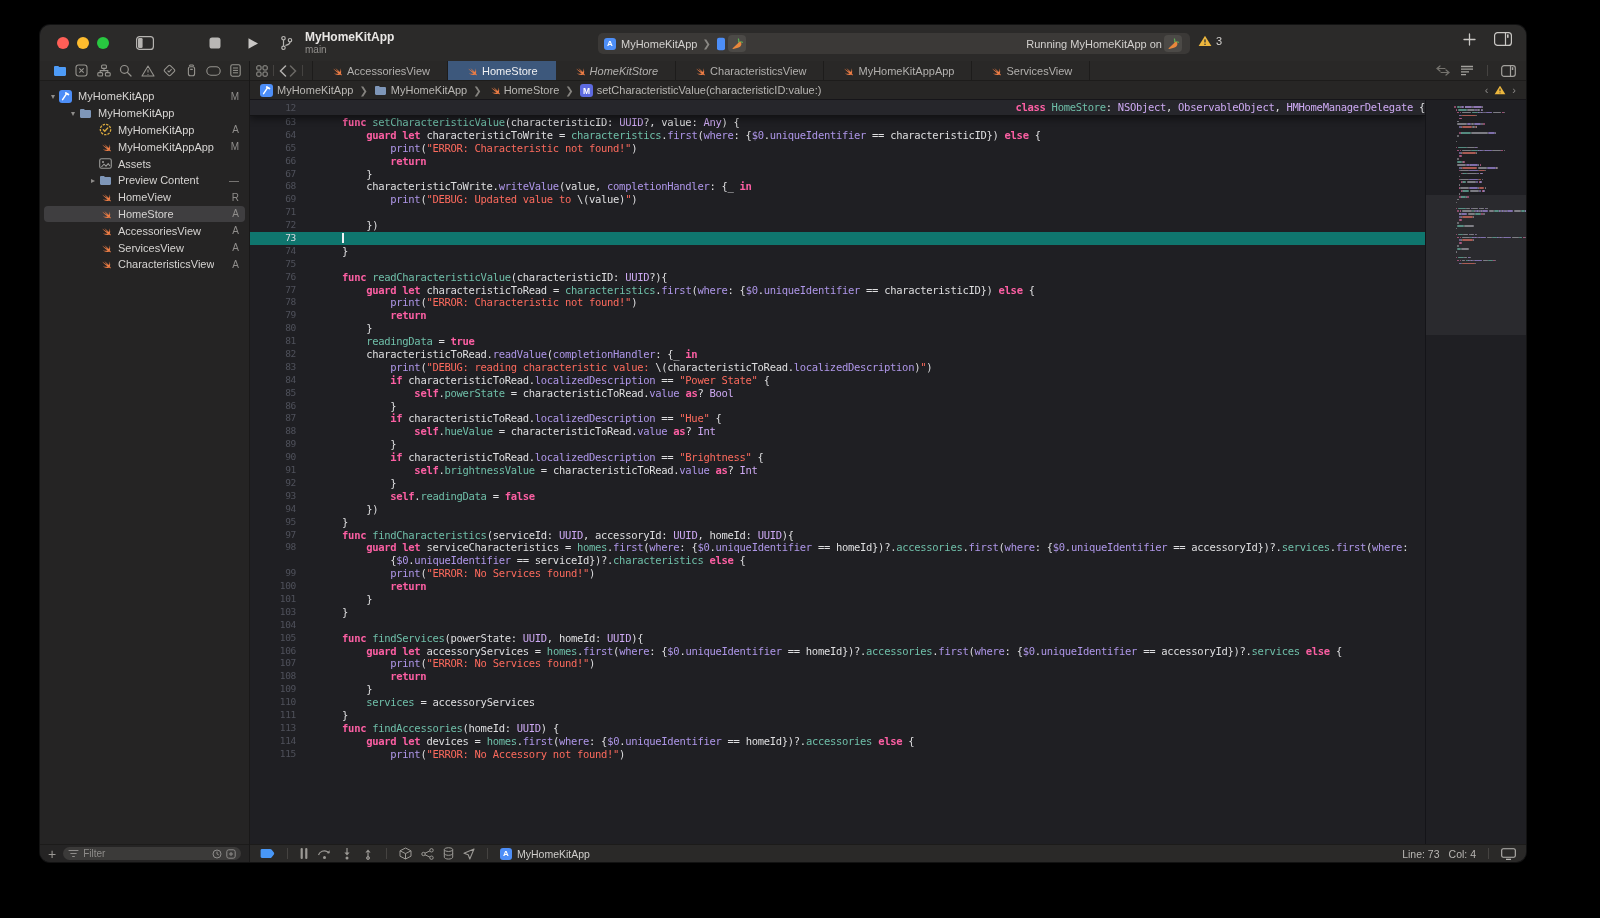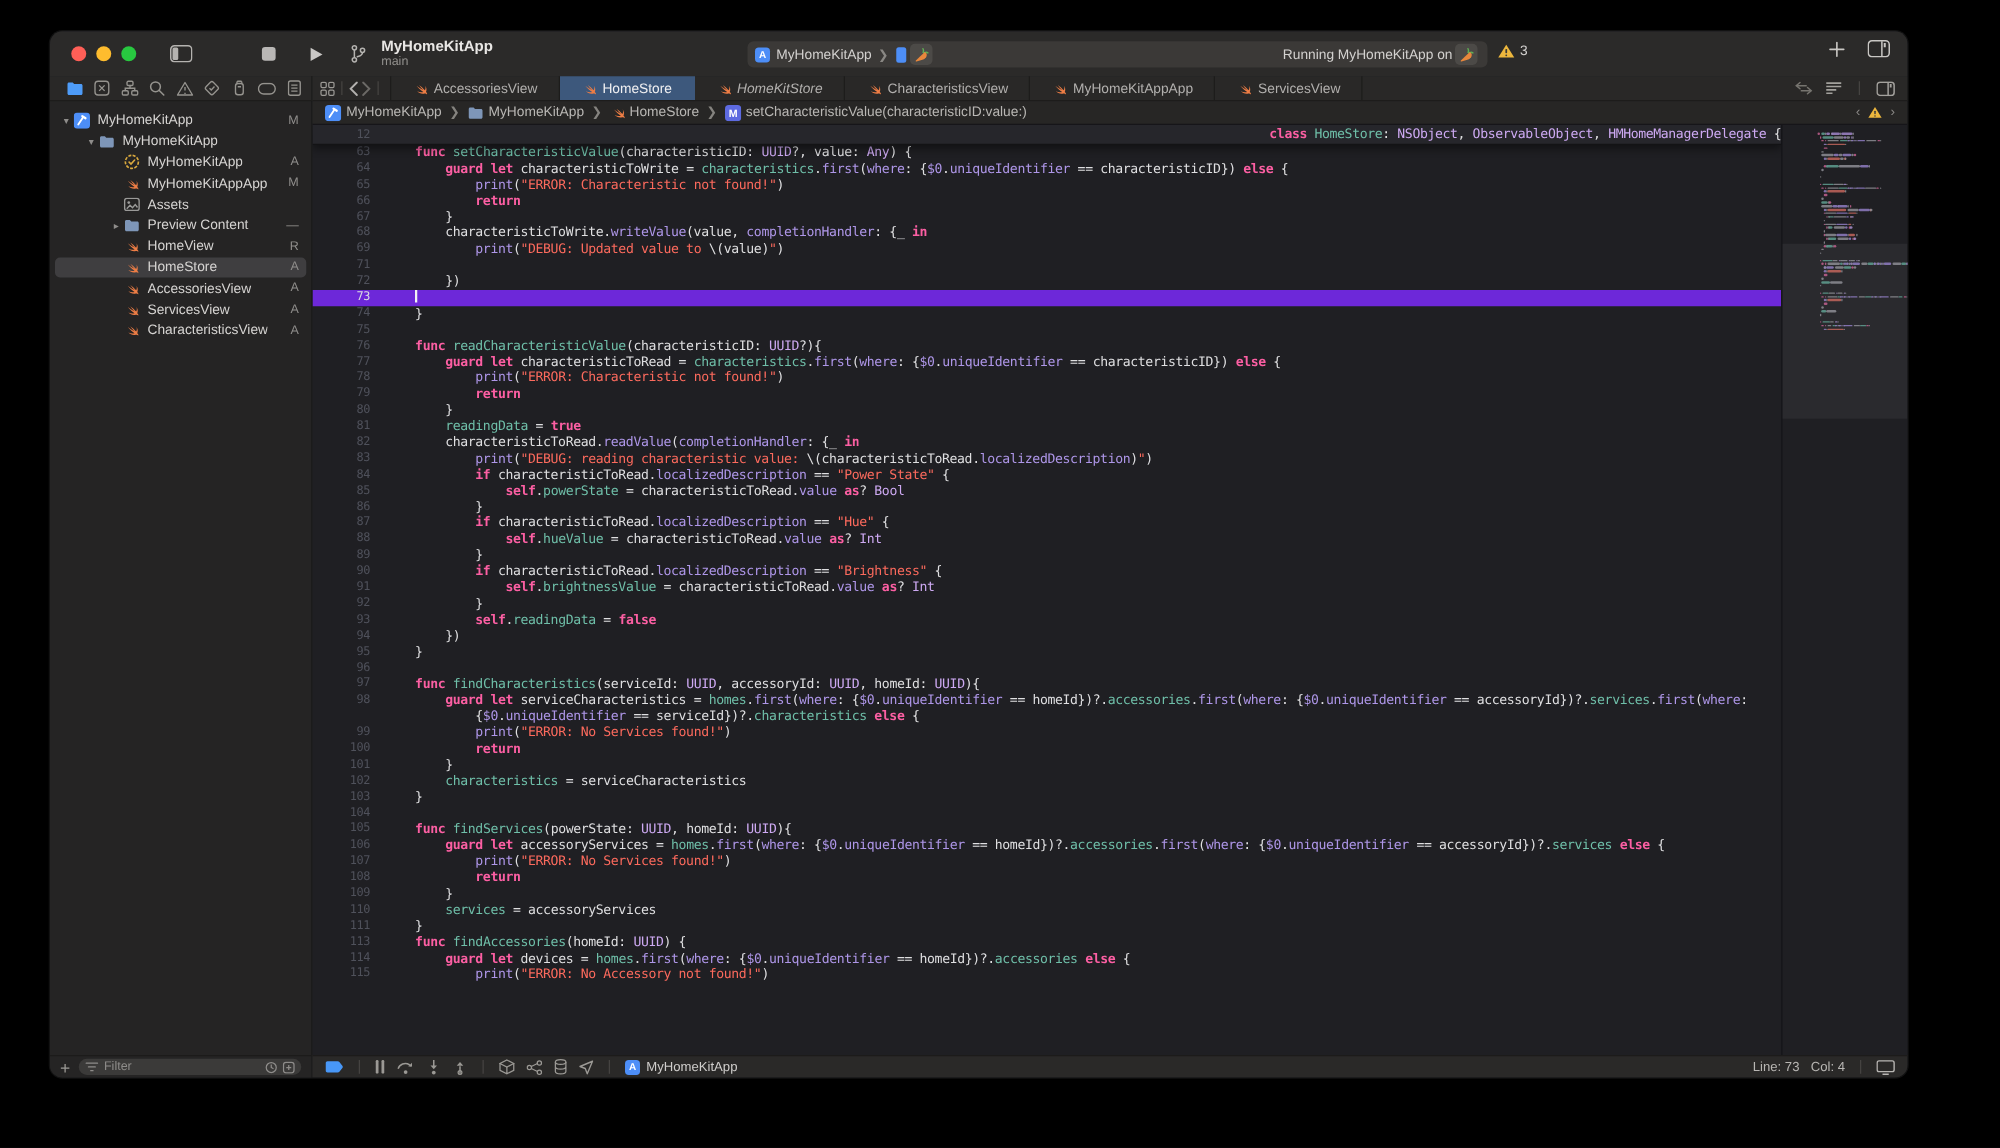--- a/index.html
+++ b/index.html
@@ -55,24 +55,24 @@
   .crumbs{display:flex;align-items:center;min-width:0;}
   .crumb{display:flex;align-items:center;gap:4px;white-space:nowrap;}
   .cchev{color:#85837f;margin:0 6px;font-size:10px;}
   .crumbnav{margin-left:auto;display:flex;align-items:center;gap:6px;color:#8a8886;font-size:11px;}
   
   .editorwrap{flex:1;display:flex;min-height:0;position:relative;background:#1f1f23;}
   .codearea{flex:1;position:relative;overflow:hidden;min-width:0;}
   .codelines{position:absolute;left:0;right:0;top:16px;}
   .crow{height:12.9px;line-height:12.9px;display:flex;white-space:pre;
     font-family:"DejaVu Sans Mono",monospace;font-size:10.5px;letter-spacing:-0.3px;}
-  .crow.cur{background:#6d28d9;}
+  .crow.cur{background:#0f766e;}
   .gut{width:46px;flex:none;text-align:right;padding-right:10px;color:#4f515b;font-size:9.5px;}
   .crow.cur .gut{color:#d9dae0;}
-  .ct{margin-left:2px;overflow:hidden;}
+  .ct{margin-left:12px;overflow:hidden;}
   .sticky{position:absolute;left:0;right:0;top:0;height:15px;background:#26262b;z-index:3;
     box-shadow:0 3px 7px rgba(0,0,0,.45);border-bottom:1px solid rgba(0,0,0,.5);}
   .sticky .crow{height:15px;line-height:15px;background:transparent;justify-content:space-between;}
   .tk-p{color:#dfdfe1;} .tk-k{color:#fc5fa3;font-weight:600;} .tk-s{color:#fc6a5d;}
   .tk-t{color:#cda9f2;} .tk-g{color:#6fbfa9;} .tk-f{color:#ae96e8;}
   .cursor{display:inline-block;width:1.5px;height:10px;background:#f2f2f4;vertical-align:-1px;}
   .minimap{width:100px;flex:none;border-left:1px solid #141418;position:relative;background:#1f1f23;}
   .mband{position:absolute;left:0;right:0;background:rgba(255,255,255,.05);}
   .mbar{position:absolute;height:1.7px;border-radius:1px;opacity:.85;}
   
@@ -537,28 +537,26 @@
                 <div class="crow"><span class="gut">86</span><span class="ct"><span class="tk-p">            }</span></span></div>
                 <div class="crow"><span class="gut">87</span><span class="ct"><span class="tk-p">            </span><span class="tk-k">if</span><span class="tk-p"> characteristicToRead.</span><span class="tk-f">localizedDescription</span><span class="tk-p"> == </span><span class="tk-s">"Hue"</span><span class="tk-p"> {</span></span></div>
                 <div class="crow"><span class="gut">88</span><span class="ct"><span class="tk-p">                </span><span class="tk-k">self</span><span class="tk-p">.</span><span class="tk-g">hueValue</span><span class="tk-p"> = characteristicToRead.</span><span class="tk-f">value</span><span class="tk-p"> </span><span class="tk-k">as</span><span class="tk-p">? </span><span class="tk-t">Int</span></span></div>
                 <div class="crow"><span class="gut">89</span><span class="ct"><span class="tk-p">            }</span></span></div>
                 <div class="crow"><span class="gut">90</span><span class="ct"><span class="tk-p">            </span><span class="tk-k">if</span><span class="tk-p"> characteristicToRead.</span><span class="tk-f">localizedDescription</span><span class="tk-p"> == </span><span class="tk-s">"Brightness"</span><span class="tk-p"> {</span></span></div>
                 <div class="crow"><span class="gut">91</span><span class="ct"><span class="tk-p">                </span><span class="tk-k">self</span><span class="tk-p">.</span><span class="tk-g">brightnessValue</span><span class="tk-p"> = characteristicToRead.</span><span class="tk-f">value</span><span class="tk-p"> </span><span class="tk-k">as</span><span class="tk-p">? </span><span class="tk-t">Int</span></span></div>
                 <div class="crow"><span class="gut">92</span><span class="ct"><span class="tk-p">            }</span></span></div>
                 <div class="crow"><span class="gut">93</span><span class="ct"><span class="tk-p">            </span><span class="tk-k">self</span><span class="tk-p">.</span><span class="tk-g">readingData</span><span class="tk-p"> = </span><span class="tk-k">false</span></span></div>
                 <div class="crow"><span class="gut">94</span><span class="ct"><span class="tk-p">        })</span></span></div>
                 <div class="crow"><span class="gut">95</span><span class="ct"><span class="tk-p">    }</span></span></div>
-                <div class="crow"><span class="gut">96</span><span class="ct"></span></div>
                 <div class="crow"><span class="gut">97</span><span class="ct"><span class="tk-p">    </span><span class="tk-k">func</span><span class="tk-p"> </span><span class="tk-g">findCharacteristics</span><span class="tk-p">(serviceId: </span><span class="tk-t">UUID</span><span class="tk-p">, accessoryId: </span><span class="tk-t">UUID</span><span class="tk-p">, homeId: </span><span class="tk-t">UUID</span><span class="tk-p">){</span></span></div>
                 <div class="crow"><span class="gut">98</span><span class="ct"><span class="tk-p">        </span><span class="tk-k">guard</span><span class="tk-p"> </span><span class="tk-k">let</span><span class="tk-p"> serviceCharacteristics = </span><span class="tk-g">homes</span><span class="tk-p">.</span><span class="tk-f">first</span><span class="tk-p">(</span><span class="tk-f">where</span><span class="tk-p">: {</span><span class="tk-f">$0</span><span class="tk-p">.</span><span class="tk-f">uniqueIdentifier</span><span class="tk-p"> == homeId})?.</span><span class="tk-g">accessories</span><span class="tk-p">.</span><span class="tk-f">first</span><span class="tk-p">(</span><span class="tk-f">where</span><span class="tk-p">: {</span><span class="tk-f">$0</span><span class="tk-p">.</span><span class="tk-f">uniqueIdentifier</span><span class="tk-p"> == accessoryId})?.</span><span class="tk-g">services</span><span class="tk-p">.</span><span class="tk-f">first</span><span class="tk-p">(</span><span class="tk-f">where</span><span class="tk-p">:</span></span></div>
                 <div class="crow"><span class="gut"></span><span class="ct"><span class="tk-p">            {</span><span class="tk-f">$0</span><span class="tk-p">.</span><span class="tk-f">uniqueIdentifier</span><span class="tk-p"> == serviceId})?.</span><span class="tk-g">characteristics</span><span class="tk-p"> </span><span class="tk-k">else</span><span class="tk-p"> {</span></span></div>
                 <div class="crow"><span class="gut">99</span><span class="ct"><span class="tk-p">            </span><span class="tk-f">print</span><span class="tk-p">(</span><span class="tk-s">"ERROR: No Services found!"</span><span class="tk-p">)</span></span></div>
                 <div class="crow"><span class="gut">100</span><span class="ct"><span class="tk-p">            </span><span class="tk-k">return</span></span></div>
                 <div class="crow"><span class="gut">101</span><span class="ct"><span class="tk-p">        }</span></span></div>
-                <div class="crow"><span class="gut">102</span><span class="ct"><span class="tk-p">        </span><span class="tk-g">characteristics</span><span class="tk-p"> = serviceCharacteristics</span></span></div>
                 <div class="crow"><span class="gut">103</span><span class="ct"><span class="tk-p">    }</span></span></div>
                 <div class="crow"><span class="gut">104</span><span class="ct"></span></div>
                 <div class="crow"><span class="gut">105</span><span class="ct"><span class="tk-p">    </span><span class="tk-k">func</span><span class="tk-p"> </span><span class="tk-g">findServices</span><span class="tk-p">(powerState: </span><span class="tk-t">UUID</span><span class="tk-p">, homeId: </span><span class="tk-t">UUID</span><span class="tk-p">){</span></span></div>
                 <div class="crow"><span class="gut">106</span><span class="ct"><span class="tk-p">        </span><span class="tk-k">guard</span><span class="tk-p"> </span><span class="tk-k">let</span><span class="tk-p"> accessoryServices = </span><span class="tk-g">homes</span><span class="tk-p">.</span><span class="tk-f">first</span><span class="tk-p">(</span><span class="tk-f">where</span><span class="tk-p">: {</span><span class="tk-f">$0</span><span class="tk-p">.</span><span class="tk-f">uniqueIdentifier</span><span class="tk-p"> == homeId})?.</span><span class="tk-g">accessories</span><span class="tk-p">.</span><span class="tk-f">first</span><span class="tk-p">(</span><span class="tk-f">where</span><span class="tk-p">: {</span><span class="tk-f">$0</span><span class="tk-p">.</span><span class="tk-f">uniqueIdentifier</span><span class="tk-p"> == accessoryId})?.</span><span class="tk-g">services</span><span class="tk-p"> </span><span class="tk-k">else</span><span class="tk-p"> {</span></span></div>
                 <div class="crow"><span class="gut">107</span><span class="ct"><span class="tk-p">            </span><span class="tk-f">print</span><span class="tk-p">(</span><span class="tk-s">"ERROR: No Services found!"</span><span class="tk-p">)</span></span></div>
                 <div class="crow"><span class="gut">108</span><span class="ct"><span class="tk-p">            </span><span class="tk-k">return</span></span></div>
                 <div class="crow"><span class="gut">109</span><span class="ct"><span class="tk-p">        }</span></span></div>
                 <div class="crow"><span class="gut">110</span><span class="ct"><span class="tk-p">        </span><span class="tk-g">services</span><span class="tk-p"> = accessoryServices</span></span></div>
                 <div class="crow"><span class="gut">111</span><span class="ct"><span class="tk-p">    }</span></span></div>
                 <div class="crow"><span class="gut">113</span><span class="ct"><span class="tk-p">    </span><span class="tk-k">func</span><span class="tk-p"> </span><span class="tk-g">findAccessories</span><span class="tk-p">(homeId: </span><span class="tk-t">UUID</span><span class="tk-p">) {</span></span></div>

